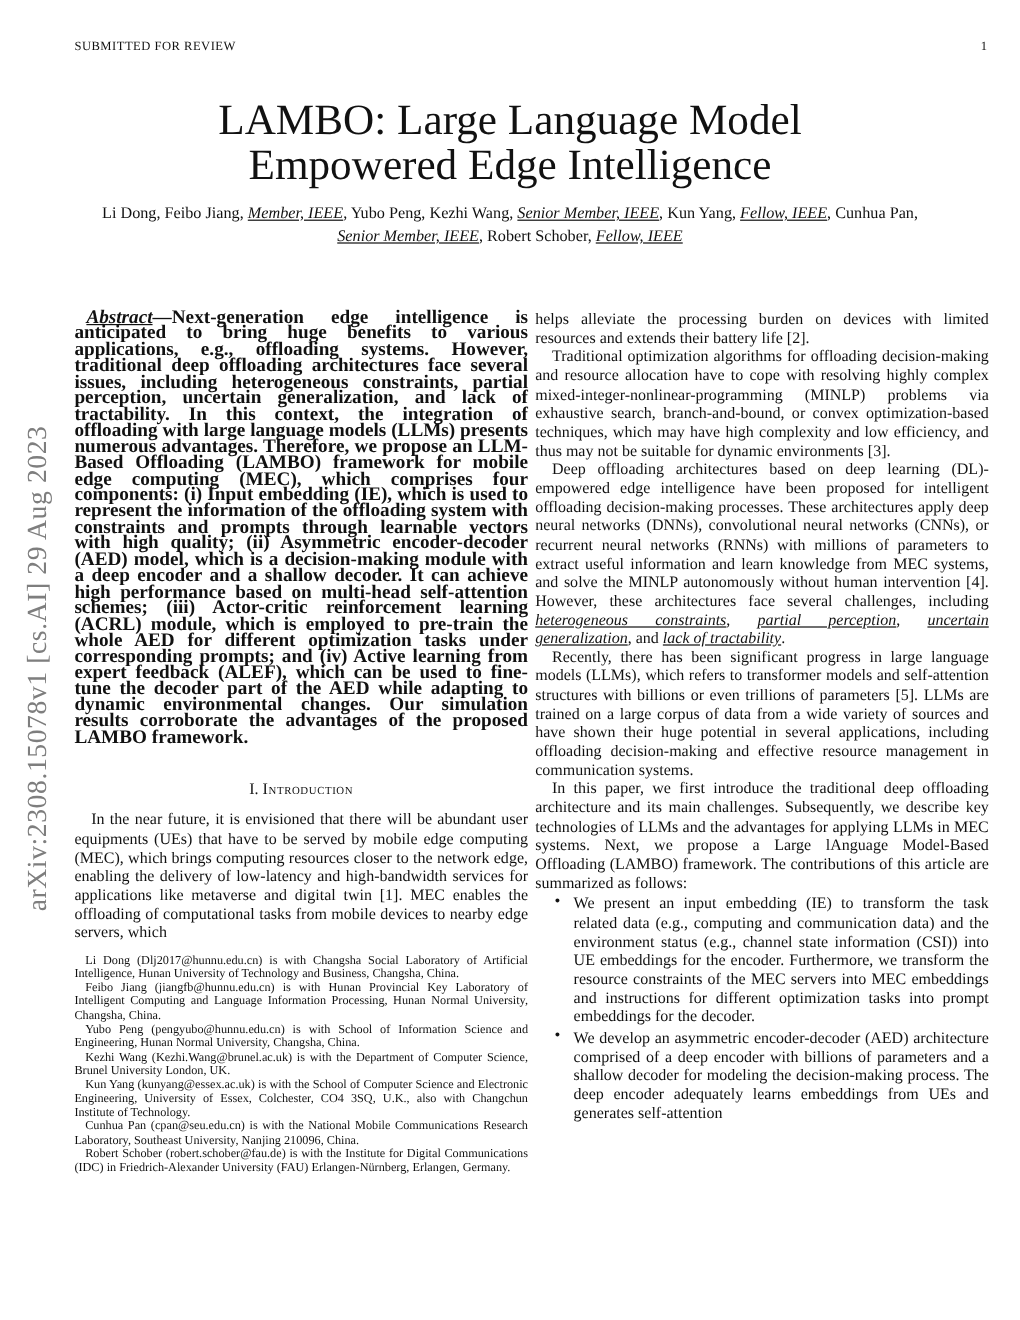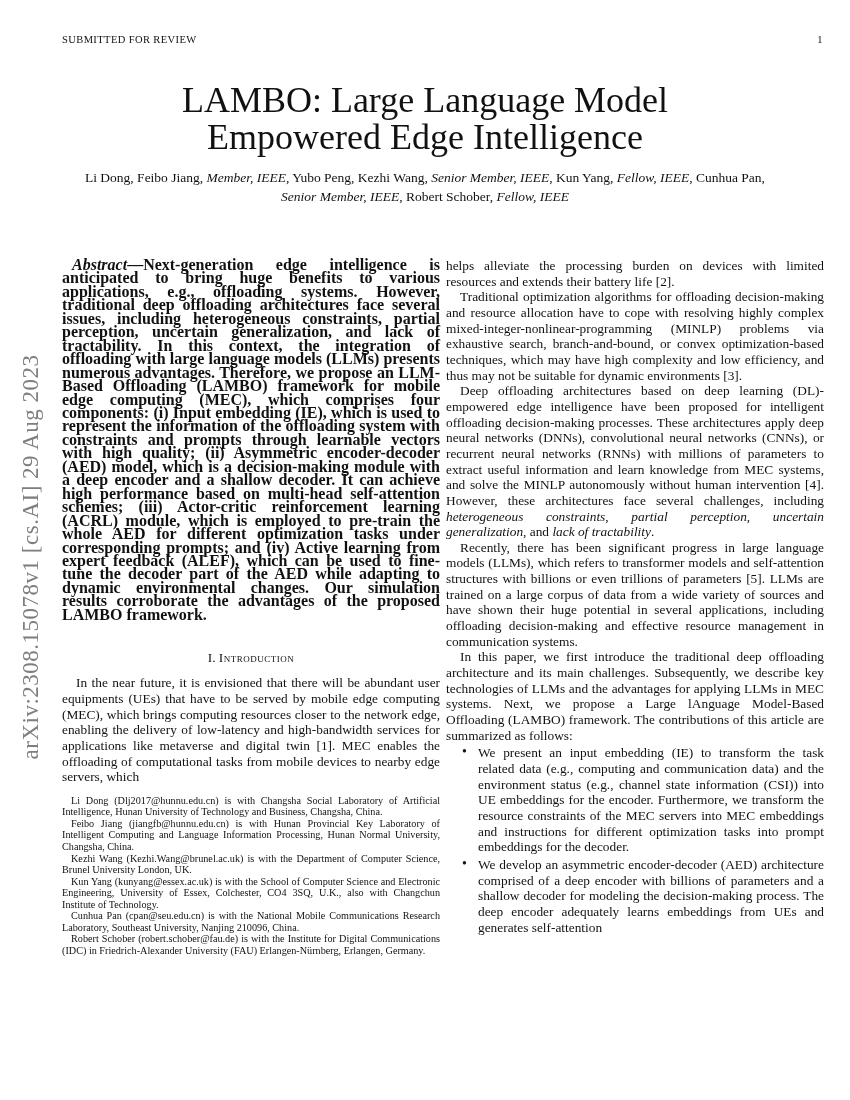--- a/index.html
+++ b/index.html
@@ -43,21 +43,21 @@
   .col.right{left:446px;}
   .col p{margin:0;}
   .abstract{
     font-size:16px;line-height:13.45px;font-weight:bold;
     text-indent:10px;
   }
   .index-terms{
     font-size:11.8px;line-height:13.45px;font-weight:bold;
     text-indent:10px;margin-top:12px !important;
   }
-  .it{font-style:italic;}
+  .it{font-style:italic;text-decoration:underline;}
   .section-heading{
     margin:29px 0 9px 0;
     text-align:center;
     font-size:13.4px;font-weight:normal;
   }
   .section-heading .sc{font-variant:small-caps;letter-spacing:0.5px;}
   .body-par{
     font-size:13.35px;line-height:15.65px;
     text-indent:14px;
   }
@@ -98,20 +98,21 @@
 
   <div class="authors"><span>Li Dong, Feibo Jiang,  </span><span class="it">Member, IEEE</span><span>, Yubo Peng, Kezhi Wang, </span><span class="it">Senior Member, IEEE</span><span>, Kun Yang, </span><span class="it">Fellow, IEEE</span><span>, Cunhua Pan, </span><span class="it">Senior Member, IEEE</span><span>, Robert Schober, </span><span class="it">Fellow, IEEE</span></div>
 
   <div class="col left">
     <p class="abstract"><span class="it">Abstract</span><span>—Next-generation edge intelligence is anticipated to bring huge benefits to various applications, e.g., offloading systems. However, traditional deep offloading architectures face several issues, including heterogeneous constraints, partial perception, uncertain generalization, and lack of tractability. In this context, the integration of offloading with large language models (LLMs) presents numerous advantages. Therefore, we propose an LLM-Based Offloading (LAMBO) framework for mobile edge computing (MEC), which comprises four components: (i) Input embedding (IE), which is used to represent the information of the offloading system with constraints and prompts through learnable vectors with high quality; (ii) Asymmetric encoder-decoder (AED) model, which is a decision-making module with a deep encoder and a shallow decoder. It can achieve high performance based on multi-head self-attention schemes; (iii) Actor-critic reinforcement learning (ACRL) module, which is employed to pre-train the whole AED for different optimization tasks under corresponding prompts; and (iv) Active learning from expert feedback (ALEF), which can be used to fine-tune the decoder part of the AED while adapting to dynamic environmental changes. Our simulation results corroborate the advantages of the proposed LAMBO framework.</span></p>
     <h2 class="section-heading"><span>I.</span> <span class="sc">Introduction</span></h2>
     <p class="body-par">In the near future, it is envisioned that there will be abundant user equipments (UEs) that have to be served by mobile edge computing (MEC), which brings computing resources closer to the network edge, enabling the delivery of low-latency and high-bandwidth services for applications like metaverse and digital twin [1]. MEC enables the offloading of computational tasks from mobile devices to nearby edge servers, which</p>
     <div class="footnotes">
       <p>Li Dong (Dlj2017@hunnu.edu.cn) is with Changsha Social Laboratory of Artificial Intelligence, Hunan University of Technology and Business, Changsha, China.</p>
       <p>Feibo Jiang (jiangfb@hunnu.edu.cn) is with Hunan Provincial Key Laboratory of Intelligent Computing and Language Information Processing, Hunan Normal University, Changsha, China.</p>
+      <p>Yubo Peng (pengyubo@hunnu.edu.cn) is with School of Information Science and Engineering, Hunan Normal University, Changsha, China.</p>
       <p>Kezhi Wang (Kezhi.Wang@brunel.ac.uk) is with the Department of Computer Science, Brunel University London, UK.</p>
       <p>Kun Yang (kunyang@essex.ac.uk) is with the School of Computer Science and Electronic Engineering, University of Essex, Colchester, CO4 3SQ, U.K., also with Changchun Institute of Technology.</p>
       <p>Cunhua Pan (cpan@seu.edu.cn) is with the National Mobile Communications Research Laboratory, Southeast University, Nanjing 210096, China.</p>
       <p>Robert Schober (robert.schober@fau.de) is with the Institute for Digital Communications (IDC) in Friedrich-Alexander University (FAU) Erlangen-Nürnberg, Erlangen, Germany.</p>
     </div>
   </div>
 
   <div class="col right">
     <p class="body-par noindent">helps alleviate the processing burden on devices with limited resources and extends their battery life [2].</p>
     <p class="body-par">Traditional optimization algorithms for offloading decision-making and resource allocation have to cope with resolving highly complex mixed-integer-nonlinear-programming (MINLP) problems via exhaustive search, branch-and-bound, or convex optimization-based techniques, which may have high complexity and low efficiency, and thus may not be suitable for dynamic environments [3].</p>

